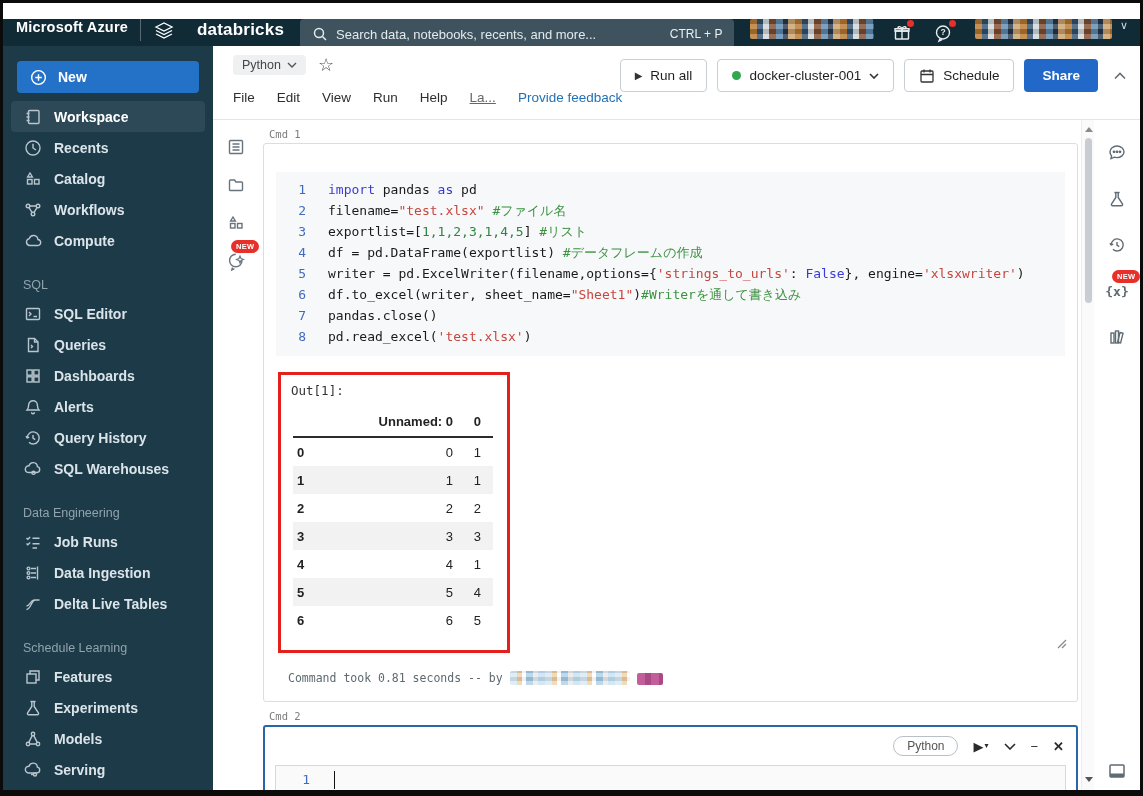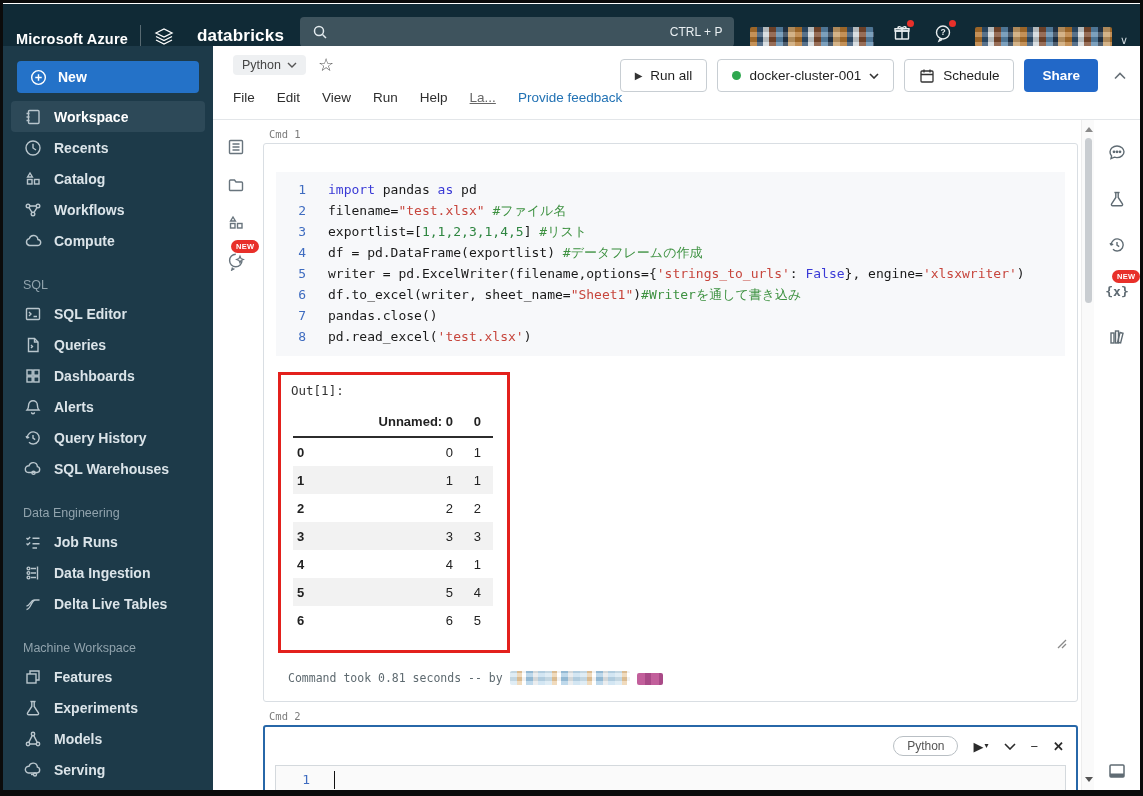--- a/index.html
+++ b/index.html
@@ -1,20 +1,20 @@
 <!DOCTYPE html>
 <html><head>
 <meta charset="utf-8">
 <style>
   * { margin:0; padding:0; box-sizing:border-box; }
   html,body { width:1143px; height:796px; font-family:"Liberation Sans", sans-serif; background:#fff; }
   .screen { position:relative; width:1143px; height:796px; border:3px solid #0b0b0b; border-bottom-width:6px; overflow:hidden; background:#fff; }
 
   
-  .topbar { position:absolute; left:0; top:1px; right:0; height:43px; background:#102a36; display:flex; align-items:flex-end; color:#fff; }
+  .topbar { position:absolute; left:0; top:16px; right:0; height:43px; background:#102a36; display:flex; align-items:flex-start; color:#fff; }
   .azure-label { margin-left:13px; font-size:14.5px; font-weight:600; letter-spacing:.2px; white-space:nowrap; }
   .topbar-divider { width:1px; height:22px; background:rgba(255,255,255,.3); margin:0 12px; }
   .brand { display:flex; align-items:center; gap:22px; }
   .brand-word { font-size:17px; font-weight:bold; letter-spacing:.2px; }
   .searchbox { margin-left:16px; width:448px; height:30px; background:#3e535d; border-radius:4px; display:flex; align-items:center; padding:0 12px; cursor:text; }
   .searchbox .ph { color:#e2eaee; font-size:13px; margin-left:8px; white-space:nowrap; }
   .searchbox .shortcut { margin-left:auto; color:#e9eff2; font-size:12px; white-space:nowrap; }
   .mosaic { height:20px; border-radius:2px;
     background:
       repeating-linear-gradient(0deg, rgba(255,255,255,.20) 0 5px, rgba(0,0,0,.14) 5px 10px),
@@ -122,20 +122,21 @@
       </span>
       <span class="brand-word">databricks</span>
     </div>
     <div class="searchbox">
       <span>
         <svg width="16" height="16" viewBox="0 0 16 16" fill="none" stroke="#e2eaee" stroke-width="1.5">
           <circle cx="7" cy="7" r="4.5"></circle>
             <path d="M10.5 10.5L14 14"></path>
         </svg>
       </span>
+      <span class="ph">Search data, notebooks, recents, and more...</span>
       <span class="shortcut">CTRL + P</span>
     </div>
     <div class="mosaic mosaic-1"></div>
     <div class="icon-btn">
       <span>
         <svg width="20" height="20" viewBox="0 0 20 20" fill="none" stroke="#e8edef" stroke-width="1.4">
           <rect x="3.5" y="8" width="13" height="8" rx="0.5"></rect>
             <path d="M3 5.8h14v2.2H3z"></path>
             <path d="M10 5.8V16"></path>
           <path d="M10 5.5C8.8 3.2 6 3.2 6 4.6c0 1.2 2.3 1.2 4 1.2zM10 5.5c1.2-2.3 4-2.3 4-.9 0 1.2-2.3 1.2-4 1.2z"></path>
@@ -300,21 +301,21 @@
     <div class="side-item">
       <span class="s-ic">
           <svg width="20" height="20" viewBox="0 0 20 20" fill="none" stroke="currentColor" stroke-width="1.4">
             <path d="M3.5 15.5c4.5 0 4.5-9.5 9-9.5h4"></path>
             <path d="M3.5 12c3.5 0 4-6 8-6"></path>
           </svg>
         </span>
       <span>Delta Live Tables</span>
     </div>
 
-    <div class="side-header">Machine Workspace</div>
+    <div class="side-header">Schedule Learning</div>
     <div class="side-item">
       <span class="s-ic">
           <svg width="20" height="20" viewBox="0 0 20 20" fill="none" stroke="currentColor" stroke-width="1.4">
             <rect x="4" y="7" width="9" height="9"></rect>
             <path d="M7 7V4h9v9h-3"></path>
           </svg>
         </span>
       <span>Features</span>
     </div>
     <div class="side-item">

